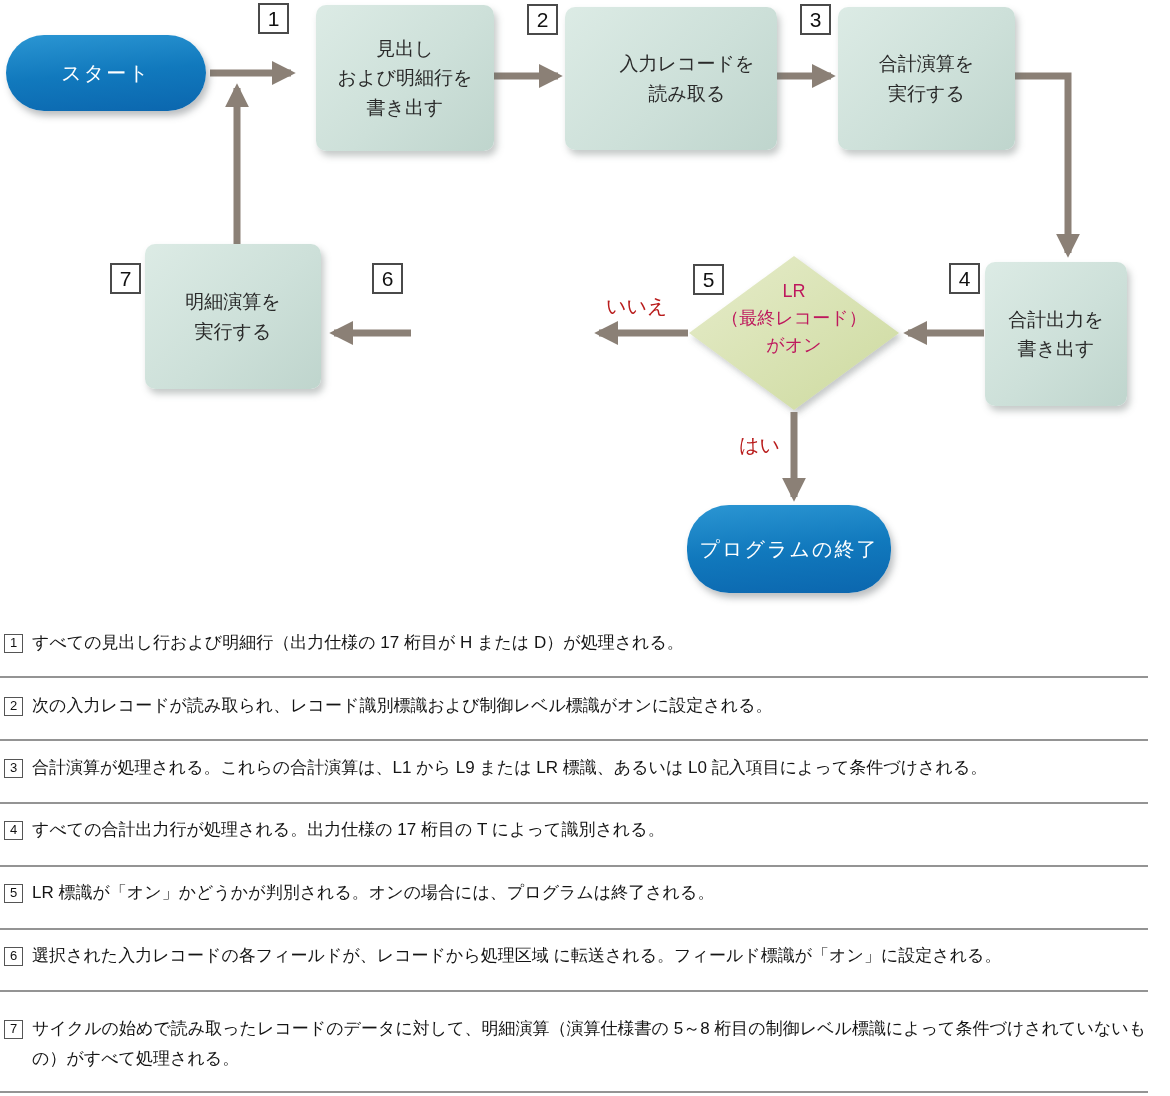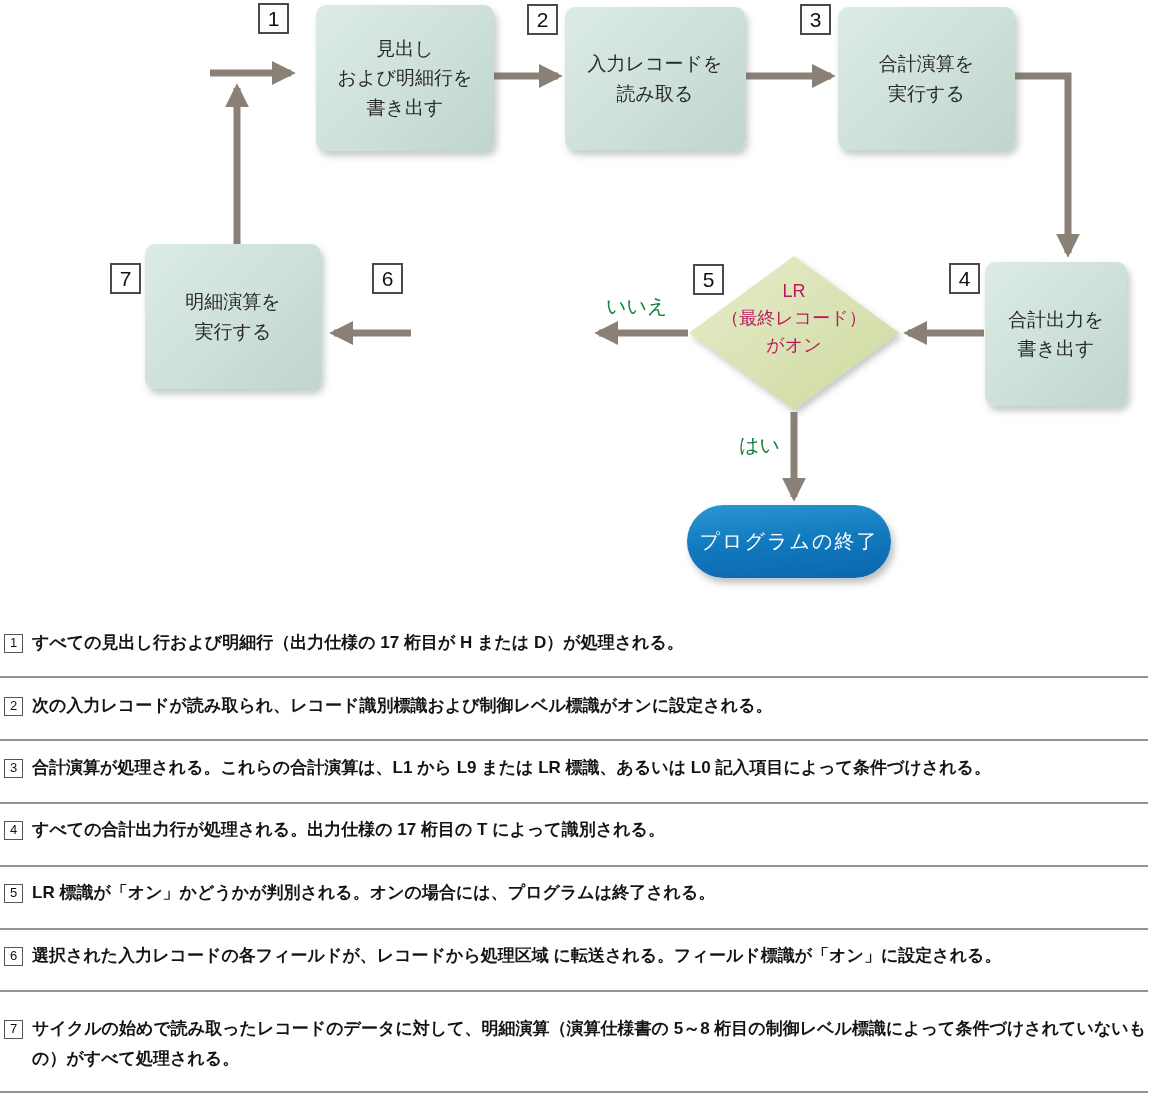--- a/index.html
+++ b/index.html
@@ -10,54 +10,54 @@
   .chart{position:absolute;left:0;top:0;width:1170px;height:625px;}
   .arrows{position:absolute;left:0;top:0;pointer-events:none;}
 
   .pill{
     position:absolute;display:flex;align-items:center;justify-content:center;
     background:linear-gradient(175deg,#2b96d3 0%,#1179bd 50%,#0b66ae 100%);
     color:#fff;font-size:20px;letter-spacing:2px;
     box-shadow:3px 5px 7px rgba(60,70,75,.35);
   }
   .pill.start{left:6px;top:35px;width:200px;height:76px;border-radius:38px;}
-  .pill.end{left:687px;top:505px;width:204px;height:73px;border-radius:42px;}
+  .pill.end{left:687px;top:505px;width:204px;height:88px;border-radius:42px;}
 
   .process{
     position:absolute;display:flex;align-items:center;justify-content:center;
     background:linear-gradient(135deg,#dcebe5 0%,#cde0d9 55%,#bfd5cd 100%);
     border-radius:10px;box-shadow:3px 5px 7px rgba(90,100,98,.35);
     font-size:19px;line-height:1.55;text-align:center;color:#2a2a2a;
   }
   .lbl{white-space:pre-line;}
 
   .badge{
     position:absolute;width:27px;height:27px;background:#fff;border:2px solid #4a4a4a;
     display:flex;align-items:center;justify-content:center;font-size:21px;color:#111;
   }
 
   .decision-label{
     position:absolute;left:689px;top:278px;width:210px;
     display:flex;align-items:center;justify-content:center;text-align:center;
     font-size:18px;line-height:1.5;color:#be185d;white-space:pre-line;
   }
-  .edge-label{position:absolute;font-size:20px;color:#15803d;}
+  .edge-label{position:absolute;font-size:20px;color:#b91c1c;}
   .edge-label.no{left:606px;top:293px;}
   .edge-label.yes{left:739px;top:432px;}
 
   .fn{
     position:absolute;left:4px;width:1150px;display:flex;align-items:flex-start;
     font-size:17px;line-height:30px;color:#141414;
   }
   .fnum{
     flex:0 0 auto;width:17px;height:17px;margin:6px 9px 0 0;
     border:1px solid #555;background:#fff;text-align:center;
     font-size:13px;line-height:16px;color:#111;
   }
-  .fntext{flex:1 1 auto;max-width:1122px;font-weight:bold;}
+  .fntext{flex:1 1 auto;max-width:1122px;}
   .sep{position:absolute;left:0;width:1148px;height:2px;background:#949494;}
 </style>
 </head>
 <body>
 
 <div class="page">
 
   <div class="chart">
 
     <svg class="arrows" width="1170" height="625" viewBox="0 0 1170 625">
@@ -80,34 +80,37 @@
       <path d="M237 261 L237 88" stroke="#8b8076" stroke-width="7" fill="none" marker-end="url(#ah)"></path>
       <path d="M479 76 L558 76" stroke="#8b8076" stroke-width="7" fill="none" marker-end="url(#ah)"></path>
       <path d="M746 76 L831 76" stroke="#8b8076" stroke-width="7" fill="none" marker-end="url(#ah)"></path>
       <path d="M1015 76 L1068 76 L1068 253" stroke="#8b8076" stroke-width="7" fill="none" marker-end="url(#ah)"></path>
       <path d="M984 333 L908 333" stroke="#8b8076" stroke-width="7" fill="none" marker-end="url(#ah)"></path>
       <path d="M688 333 L599 333" stroke="#8b8076" stroke-width="7" fill="none" marker-end="url(#ah)"></path>
       <path d="M411 333 L334 333" stroke="#8b8076" stroke-width="7" fill="none" marker-end="url(#ah)"></path>
       <path d="M794 412 L794 497" stroke="#8b8076" stroke-width="7" fill="none" marker-end="url(#ah)"></path>
     </svg>
 
+    <div class="pill start">
+      <span>スタート</span>
+    </div>
 
     <div class="badge" style="left:258px;top:3px;">
       <span>1</span>
     </div>
     <div class="process" style="left:291px;top:5px;width:178px;height:146px;margin-left:25px;">
       <span class="lbl">見出し
 および明細行を
 書き出す</span>
     </div>
 
     <div class="badge" style="left:527px;top:4px;">
       <span>2</span>
     </div>
-    <div class="process" style="left:565px;top:7px;width:180px;height:143px;">
+    <div class="process" style="left:565px;top:7px;width:180px;height:143px;padding-left:32px;">
       <span class="lbl">入力レコードを
 読み取る</span>
     </div>
 
     <div class="badge" style="left:800px;top:4px;">
       <span>3</span>
     </div>
     <div class="process" style="left:838px;top:7px;width:177px;height:143px;">
       <span class="lbl">合計演算を
 実行する</span>

